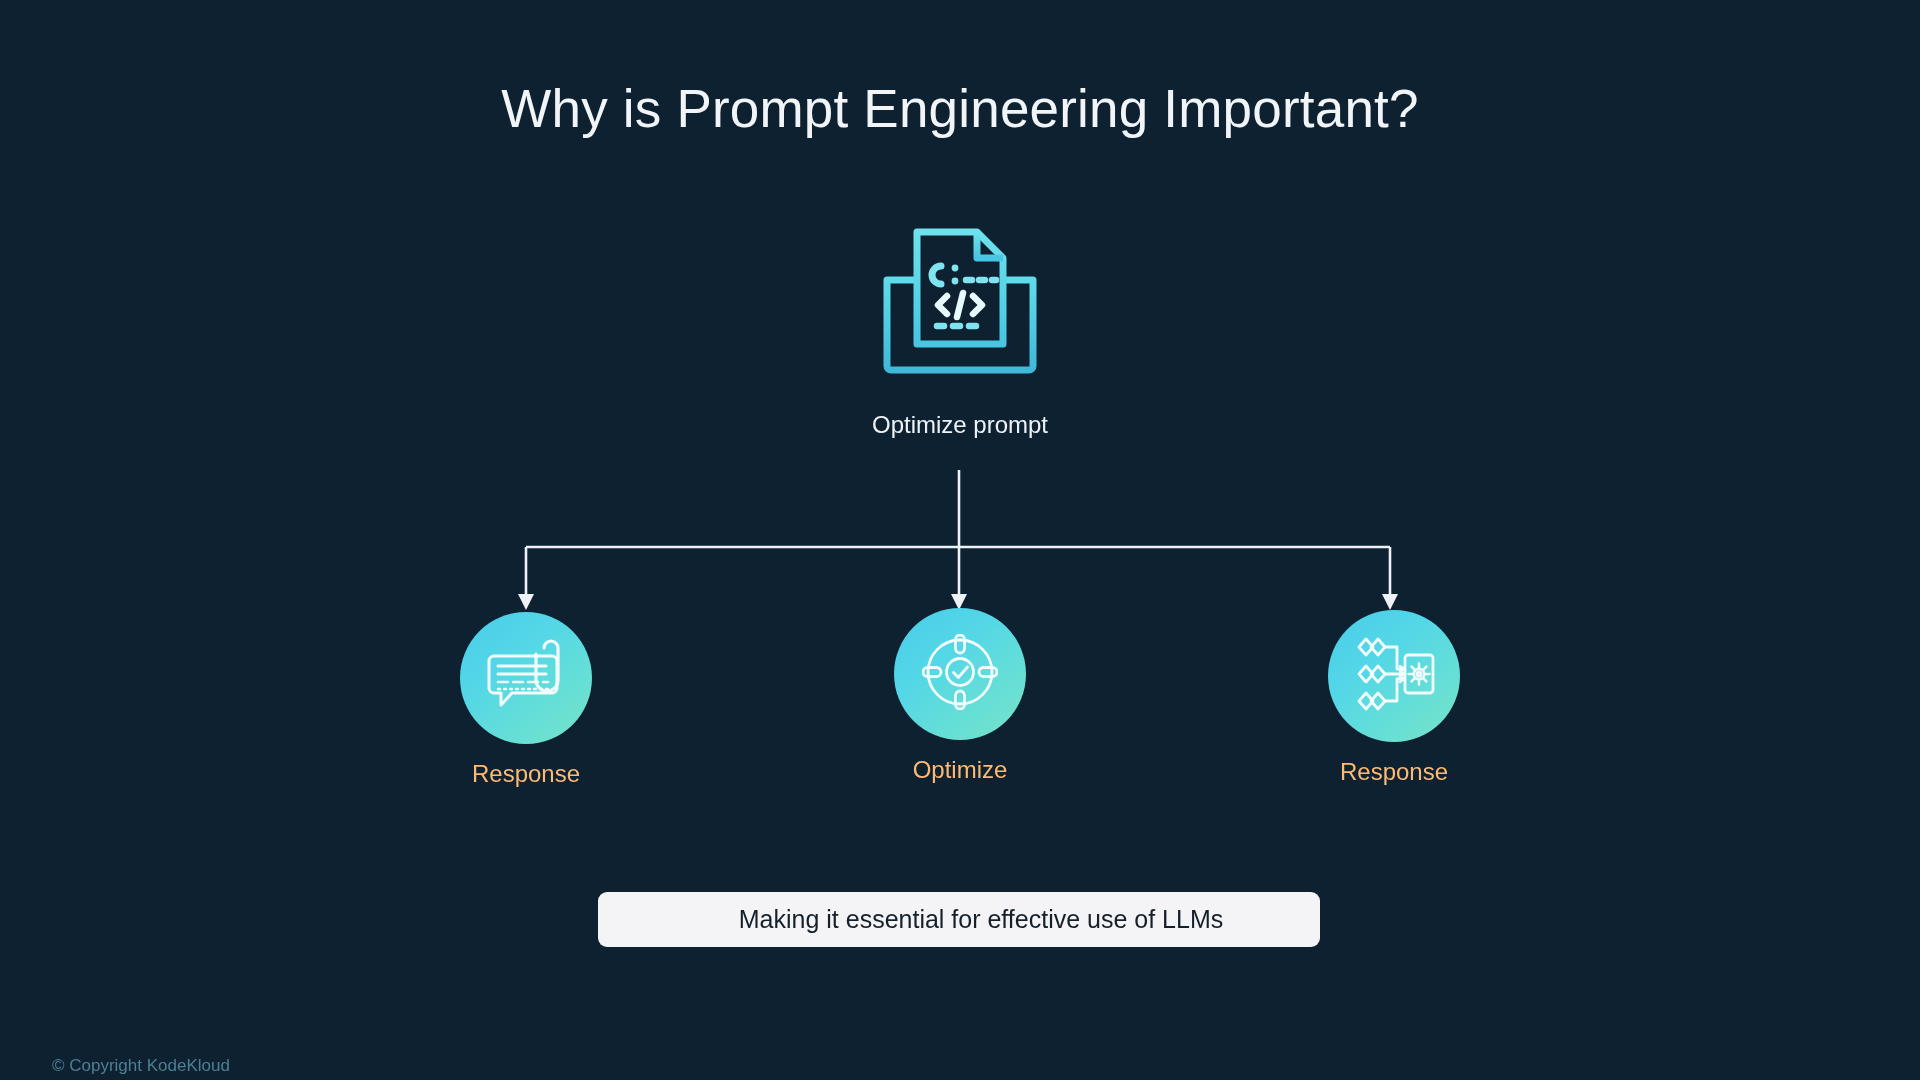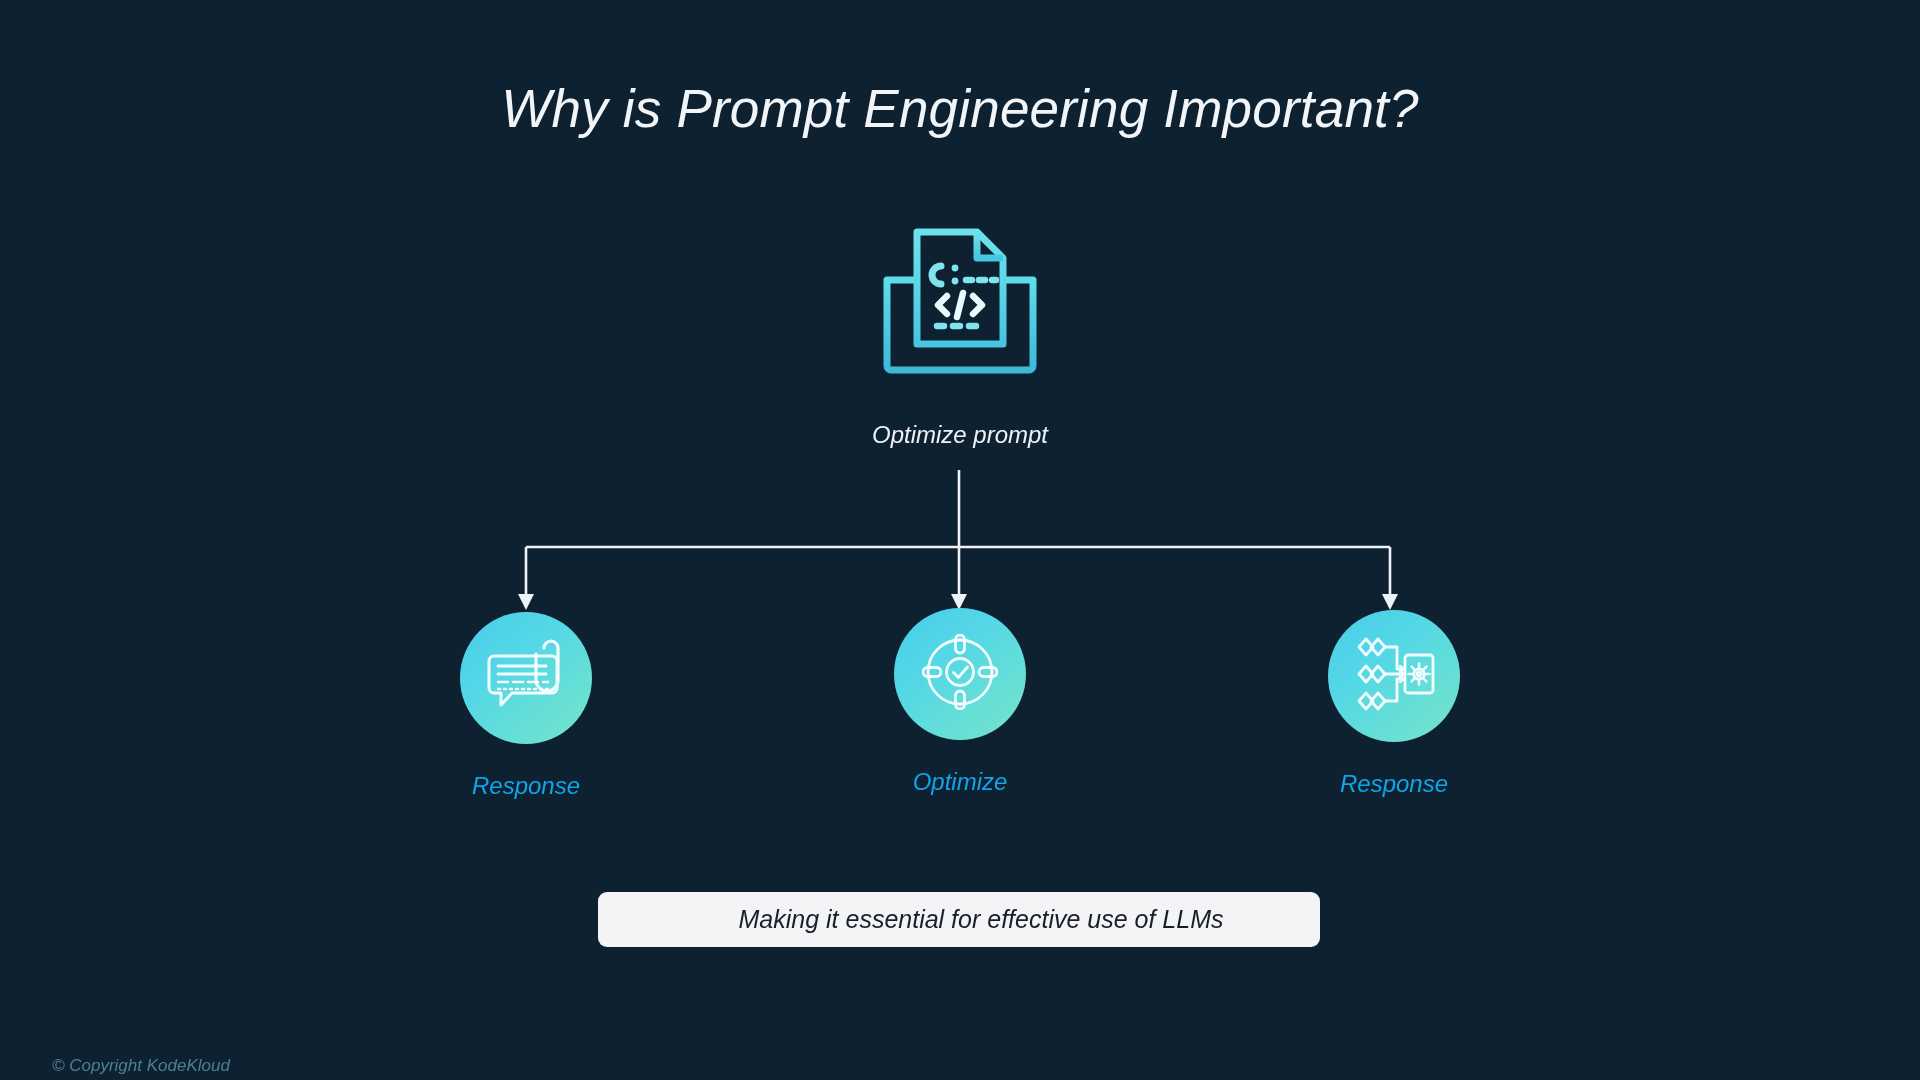--- a/index.html
+++ b/index.html
@@ -6,21 +6,20 @@
   html,body{
     width:1920px; height:1080px;
     background:#0e2131;
     font-family:"Liberation Sans", sans-serif;
     overflow:hidden;
   }
   #slide{
     position:relative;
     width:1548px; height:1080px;
     background:#0e2131;
-    font-style:italic;
   }
 
   
   #title{
     position:absolute;
     top:78px; left:0; width:1920px;
     text-align:center;
     font-size:53px;
     font-weight:400;
     color:#f2f5f8;
@@ -30,21 +29,21 @@
 
   
   #top-node{
     position:absolute;
     left:832px; top:222px;
     width:256px;
     text-align:center;
   }
   #top-node .glyph{ display:block; margin:0 auto; }
   #top-node .caption{
-    margin-top:10px;
+    margin-top:0;
     font-size:24px;
     color:#eef2f6;
     font-weight:400;
     white-space:nowrap;
   }
 
   
   #connectors{
     position:absolute;
     left:0; top:470px;
@@ -58,23 +57,23 @@
     text-align:center;
   }
   .circle{
     width:132px; height:132px;
     border-radius:50%;
     margin:0 auto;
     background:linear-gradient(140deg,#49cdea 0%,#54d7e6 38%,#67dfd5 72%,#77e3c9 100%);
     display:flex; align-items:center; justify-content:center;
   }
   .branch .caption{
-    margin-top:28px;
+    margin-top:16px;
     font-size:24px;
-    color:#0ea5e9;
+    color:#fdba74;
     font-weight:400;
     white-space:nowrap;
   }
   #branch-response  { left:396px; top:612px; }
   #branch-accuracy  { left:830px; top:608px; }
   #branch-relevance { left:1264px; top:610px; }
 
   
   #callout{
     position:absolute;

